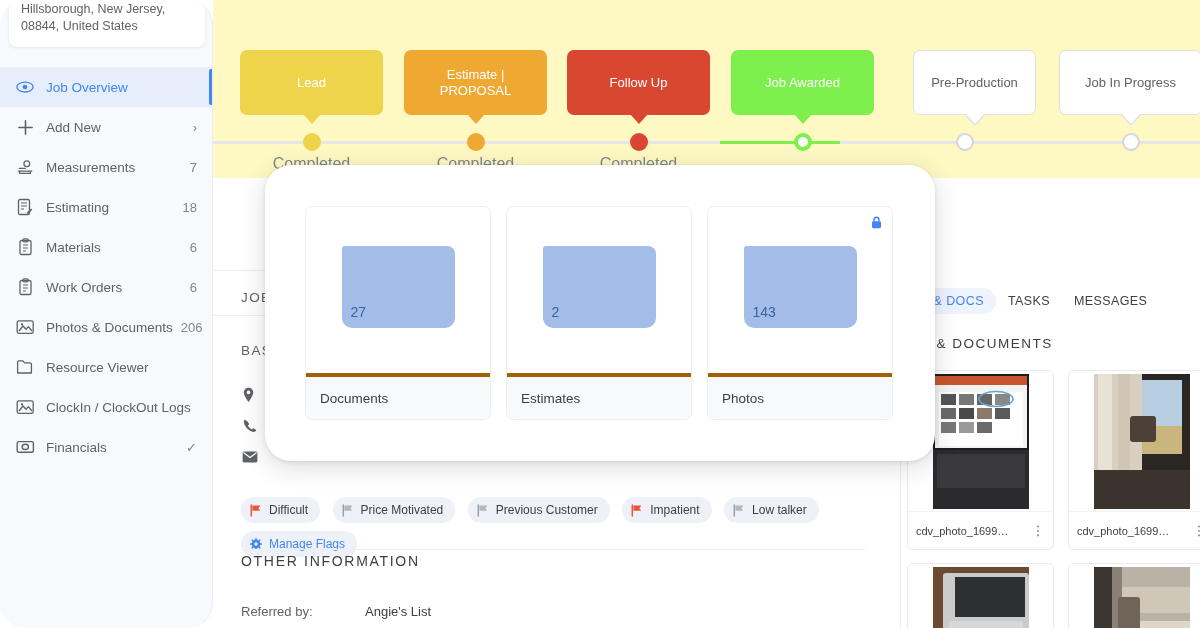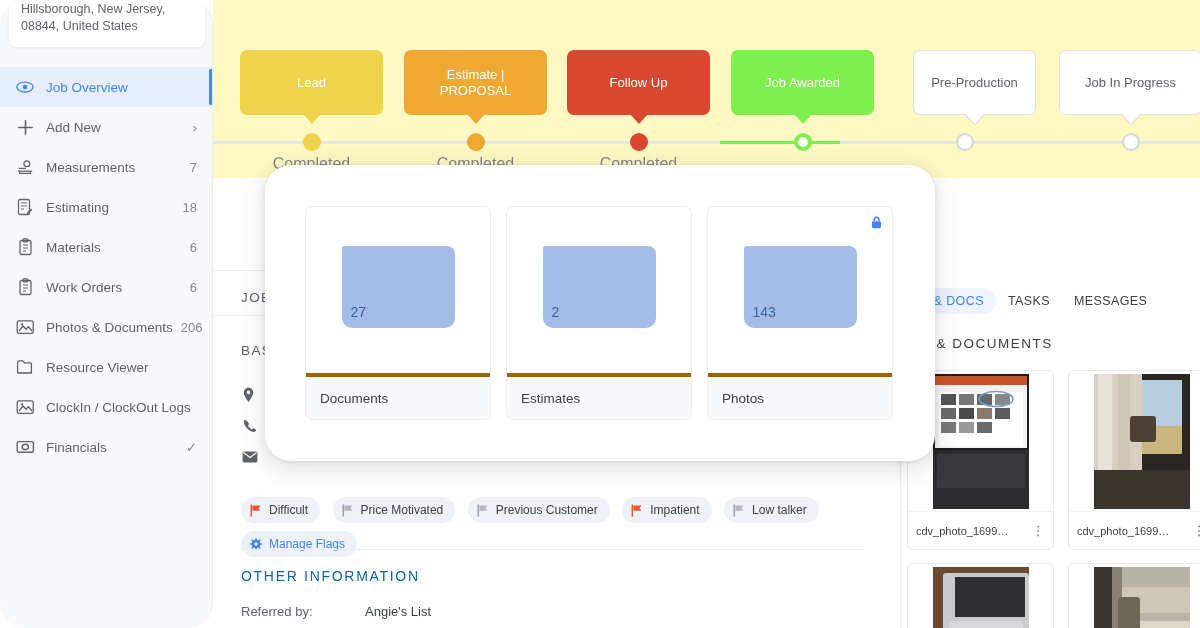--- a/index.html
+++ b/index.html
@@ -149,22 +149,22 @@
     padding: 0 12px 0 9px;
     margin: 0 8px 8px 0;
     font-size: 12px;
     color: #3c4043;
     cursor: pointer;
     white-space: nowrap;
   }
   .flag-chip .fico { margin-right: 7px; display:inline-flex; }
   .flag-chip.manage { color: #4285f4; }
   .other-title {
-    position: absolute; left: 28px; top: 390px;
-    font-size: 14px; letter-spacing: 1.7px; color: #0369a1;
+    position: absolute; left: 28px; top: 375px;
+    font-size: 14px; letter-spacing: 1.7px; color: #404040;
   }
   .ref-row { position: absolute; left: 28px; top: 426px; font-size: 13px; color: #5f6368; }
   .ref-val { position: absolute; left: 152px; top: 426px; font-size: 13px; color: #3c4043; }
 
   
   #rightpanel {
     position: absolute; left: 900px; top: 178px;
     width: 300px; height: 450px;
     background: #ffffff;
     border-left: 1px solid #ecedf0;

